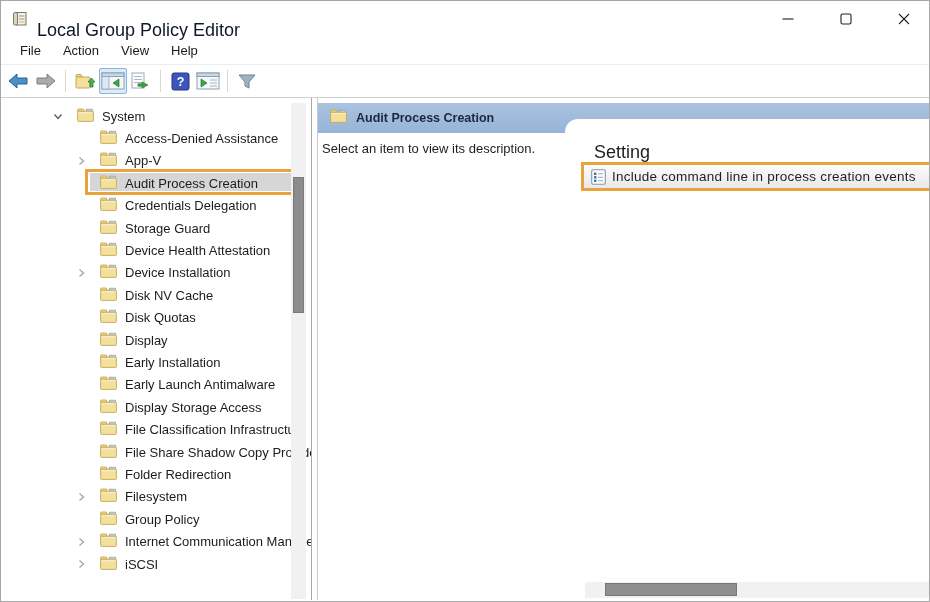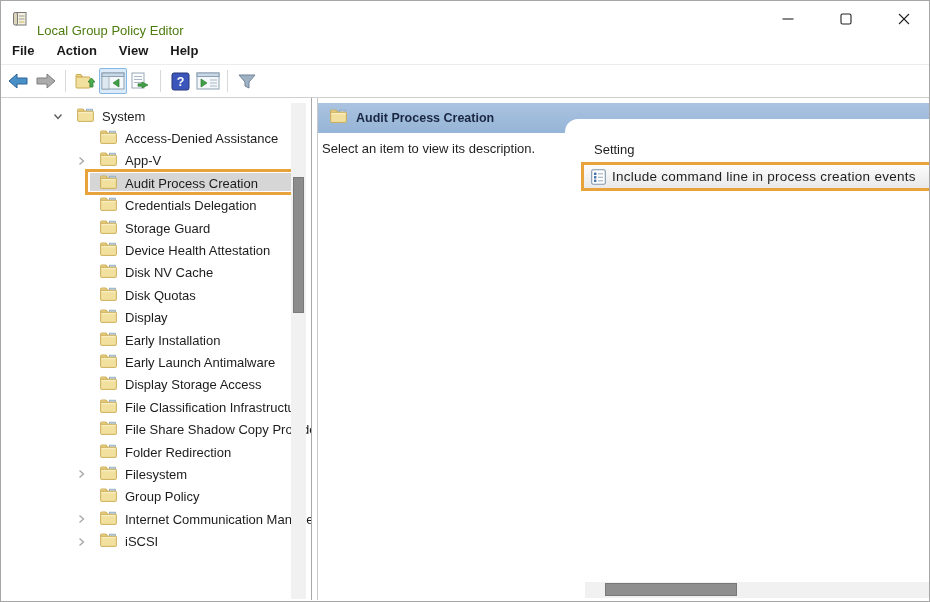--- a/index.html
+++ b/index.html
@@ -5,27 +5,27 @@
   html,body{margin:0;padding:0;background:#fff;}
   *{box-sizing:border-box;}
   .window{
     position:relative;width:930px;height:602px;
     border:1px solid #A6A6A6;background:#fff;
     font-family:"Liberation Sans",sans-serif;color:#1c1c1c;overflow:hidden;
   }
   
   .titlebar{height:36px;display:flex;align-items:center;background:#fff;}
   .titlebar .app-icon{margin-left:10px;width:18px;height:18px;flex:0 0 auto;}
-  .titlebar .title{margin-left:8px;font-size:13px;color:#4d7c0f;margin-top:22px;}
+  .titlebar .title{margin-left:8px;font-size:18px;color:#0f172a;margin-top:22px;}
   .titlebar .spacer{flex:1;}
   .win-btn{width:46px;height:36px;display:flex;align-items:center;justify-content:center;}
   .win-btn + .win-btn{margin-left:12px;}
   .win-btn:last-child{margin-right:2px;}
   
-  .menubar{height:28px;display:flex;align-items:center;padding-left:0;border-bottom:1px solid #ECECEC;background:#fff;font-weight:bold;}
+  .menubar{height:28px;display:flex;align-items:center;padding-left:8px;border-bottom:1px solid #ECECEC;background:#fff;}
   .menu-item{padding:0 11px;font-size:13px;color:#1a1a1a;line-height:28px;}
   
   .toolbar{height:33px;display:flex;align-items:center;padding-left:3px;background:#fff;border-bottom:1px solid #CFCFCF;}
   .tb-btn{width:28px;height:26px;display:flex;align-items:center;justify-content:center;border:1px solid transparent;border-radius:2px;}
   .tb-btn.active{background:#DCEBFA;border:1px solid #86B7E2;}
   .tb-sep{width:1px;height:22px;background:#D8D8D8;margin:0 5px;}
   
   .content{position:relative;display:flex;height:502px;background:#fff;}
   
   .tree-panel{position:relative;width:311px;height:100%;background:#fff;border-right:1px solid #A8A8A8;overflow:hidden;}
@@ -52,21 +52,21 @@
   
   .right-panel{position:relative;flex:1;background:#fff;overflow:hidden;}
   .blue-band{position:absolute;left:0;right:0;top:5px;height:30px;
     background:linear-gradient(180deg,#AAC3E0 0%,#96B4D7 100%);
     display:flex;align-items:center;}
   .blue-band .folder{margin-left:12px;}
   .band-title{margin-left:9px;font-size:12.5px;font-weight:600;color:#1A2742;}
   .white-tab{position:absolute;left:247px;right:0;top:21px;height:16px;background:#fff;border-top-left-radius:13px;}
   .desc-text{position:absolute;left:4px;top:43px;width:245px;font-size:13px;color:#1E1E1E;}
   .list-area{position:absolute;left:265px;right:0;top:38px;bottom:0;background:#fff;}
-  .col-header{position:absolute;left:11px;top:6px;font-size:13px;color:#1E1E1E;}
+  .col-header{position:absolute;left:11px;top:6px;font-size:18px;color:#1E1E1E;}
   .setting-row{position:absolute;left:-2px;right:-6px;top:26px;height:29px;
     border:3px solid #E8A33C;background:linear-gradient(180deg,#FCFCFC 0%,#E9E9E9 100%);
     display:flex;align-items:center;white-space:nowrap;}
   .setting-row .sicon{margin-left:7px;flex:0 0 auto;}
   .setting-row .slabel{margin-left:6px;font-size:13.5px;letter-spacing:0.25px;color:#1F1F1F;text-align:right;}
   
   .h-scroll{position:absolute;left:2px;right:0;bottom:2px;height:16px;background:#F1F1F1;}
   .h-thumb{position:absolute;left:20px;width:132px;top:1px;height:13px;background:#8F8F8F;border:1px solid #787878;}
 </style>
 </head>
@@ -292,20 +292,38 @@
   <svg width="17" height="14" viewBox="0 0 17 14">
     <rect x="9.5" y="1.2" width="6" height="3" fill="#BDD3E8" stroke="#8FA8C0" stroke-width="0.8"></rect>
     <path d="M0.6 3.4 L0.6 1.9 Q0.6 1 1.5 1 L6.2 1 L7.8 3.4 Z" fill="#EED98F" stroke="#C9A850" stroke-width="0.9"></path>
     <rect x="0.6" y="3.2" width="15.8" height="10.2" rx="0.8" fill="#F2E09E" stroke="#C9A850" stroke-width="0.9"></rect>
     <rect x="1.5" y="4.1" width="14" height="1.2" fill="#F9EFC2"></rect>
   </svg>
 </span>
     <span class="tlabel">Device Health Attestation</span>
   </div>
 
+  <div class="tree-row lvl1">
+
+    <span class="chevron collapsed">
+      <svg class="c" viewBox="0 0 16 16">
+                <polyline points="6.5,4.5 10.5,8 6.5,11.5" fill="none" stroke="#A6A6A6" stroke-width="1.3"></polyline>
+              </svg>
+
+    </span>
+    <span class="folder">
+  <svg width="17" height="14" viewBox="0 0 17 14">
+    <rect x="9.5" y="1.2" width="6" height="3" fill="#BDD3E8" stroke="#8FA8C0" stroke-width="0.8"></rect>
+    <path d="M0.6 3.4 L0.6 1.9 Q0.6 1 1.5 1 L6.2 1 L7.8 3.4 Z" fill="#EED98F" stroke="#C9A850" stroke-width="0.9"></path>
+    <rect x="0.6" y="3.2" width="15.8" height="10.2" rx="0.8" fill="#F2E09E" stroke="#C9A850" stroke-width="0.9"></rect>
+    <rect x="1.5" y="4.1" width="14" height="1.2" fill="#F9EFC2"></rect>
+  </svg>
+</span>
+    <span class="tlabel">Device Installation</span>
+  </div>
 
   <div class="tree-row lvl1">
 
     <span class="chevron">
       
       
     </span>
     <span class="folder">
   <svg width="17" height="14" viewBox="0 0 17 14">
     <rect x="9.5" y="1.2" width="6" height="3" fill="#BDD3E8" stroke="#8FA8C0" stroke-width="0.8"></rect>

